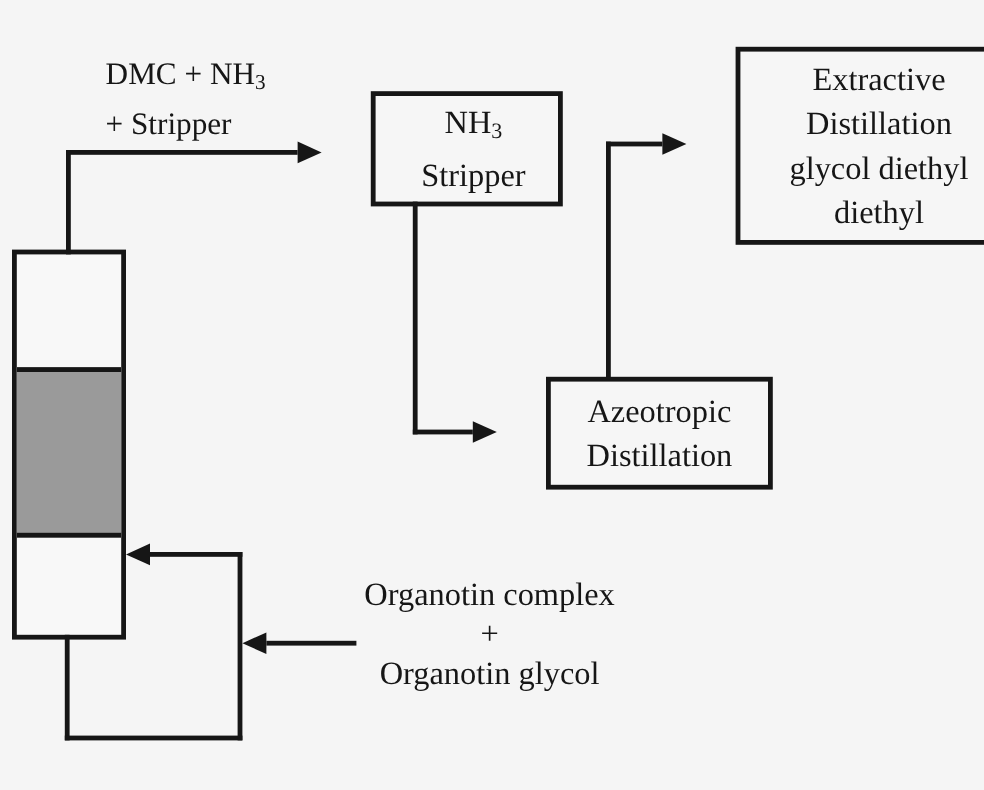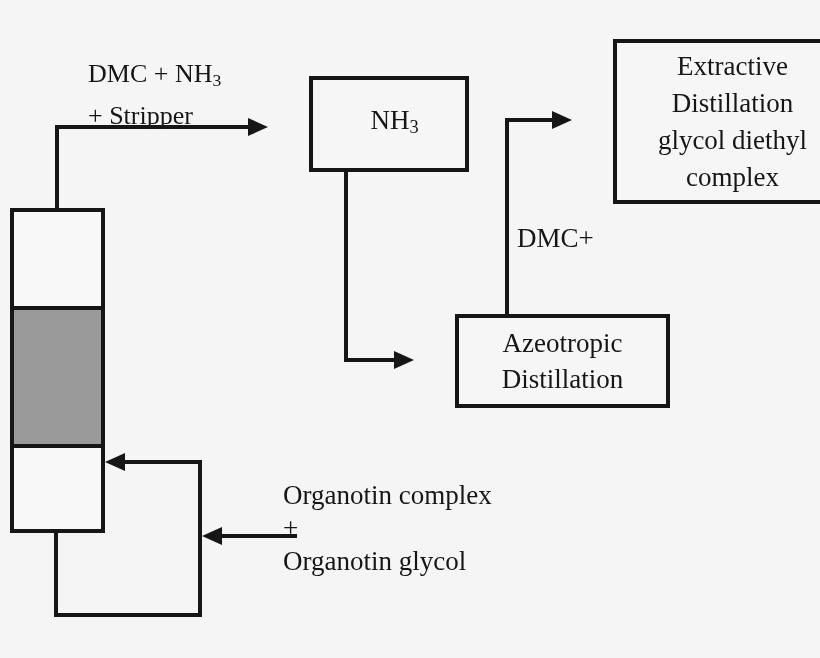--- a/index.html
+++ b/index.html
@@ -78,79 +78,80 @@
     position: absolute;
     font-size: 26px;
     line-height: 36px;
     color: var(--text);
     white-space: nowrap;
   }
   .sub { font-size: 0.68em; vertical-align: -0.22em; }
   #label-organotin-feed {
     left: 283px; top: 479px;
     width: 250px;
+    text-align: center;
     line-height: 33px;
     font-size: 27px;
     white-space: nowrap;
   }
-  #label-dmc-nh3-methanol { left: 88px; top: 56px; }
+  #label-dmc-nh3-methanol { left: 88px; top: 44px; }
   #label-dmc-methanol { left: 517px; top: 222px; line-height: 33px; font-size: 27px; }
 </style>
 </head>
 <body>
 
 <div id="canvas">
 
   <div id="reactor-column"></div>
   <div id="column-packing"></div>
 
   <div class="vline" style="left:55px; top:125px; height:87px;"></div>
   <div class="hline" style="left:55px; top:125px; width:193px;"></div>
   <div class="ah ah-right" style="left:248px; top:118px;"></div>
 
   <div class="pbox" style="left:268px; top:76px; width:160px; height:96px;padding-left:11px;">
     <div><span>NH</span><span class="sub">3</span></div>
+    <div>Stripper</div>
   </div>
 
   <div class="vline" style="left:344px; top:168px; height:194px;"></div>
   <div class="hline" style="left:344px; top:358px; width:50px;"></div>
   <div class="ah ah-right" style="left:394px; top:351px;"></div>
 
-  <div class="pbox" style="left:414px; top:314px; width:215px; height:94px;">
+  <div class="pbox" style="left:414px; top:314px; width:189px; height:94px;">
     <div>Azeotropic</div>
     <div>Distillation</div>
   </div>
 
   <div class="vline" style="left:505px; top:118px; height:198px;"></div>
   <div class="hline" style="left:505px; top:118px; width:47px;"></div>
   <div class="ah ah-right" style="left:552px; top:111px;"></div>
 
   <div class="pbox" style="left:572px; top:39px; width:239px; height:165px; line-height:37px;">
     <div>Extractive</div>
     <div>Distillation</div>
     <div>glycol diethyl</div>
-    <div>complex</div>
+    <div>diethyl</div>
   </div>
 
   <div class="vline" style="left:54px; top:529px; height:88px;"></div>
   <div class="hline" style="left:54px; top:613px; width:148px;"></div>
   <div class="vline" style="left:198px; top:460px; height:157px;"></div>
   <div class="hline" style="left:125px; top:460px; width:77px;"></div>
   <div class="ah ah-left" style="left:105px; top:453px;"></div>
 
   <div class="hline" style="left:222px; top:534px; width:75px;"></div>
   <div class="ah ah-left" style="left:202px; top:527px;"></div>
 
   <div class="slabel" id="label-dmc-nh3-methanol">
     <div><span>DMC + NH</span><span class="sub">3</span></div>
     <div>+ Stripper</div>
   </div>
 
   <div class="slabel" id="label-dmc-methanol">
-    <div>DMC+</div>
   </div>
 
   <div class="slabel" id="label-organotin-feed">
     <div>Organotin complex</div>
     <div>+</div>
     <div>Organotin glycol</div>
   </div>
 
 </div>
 

